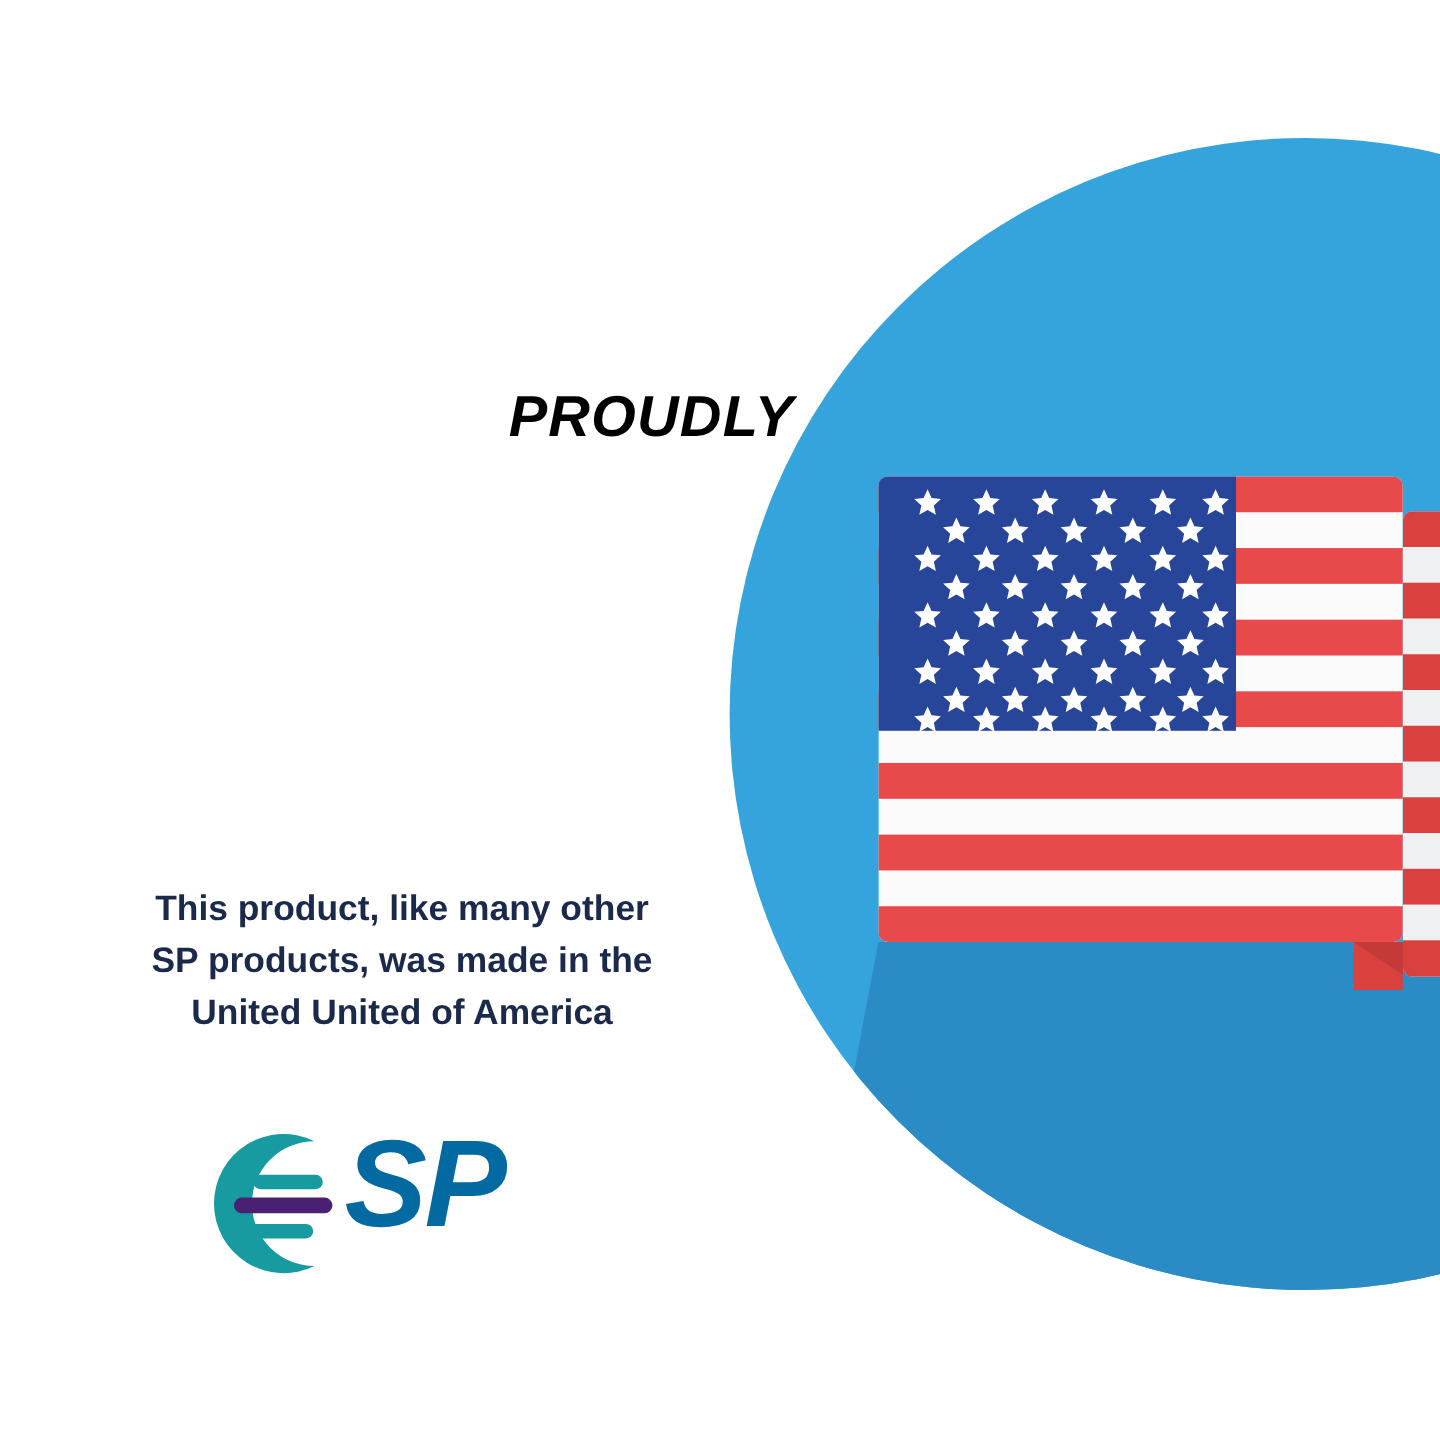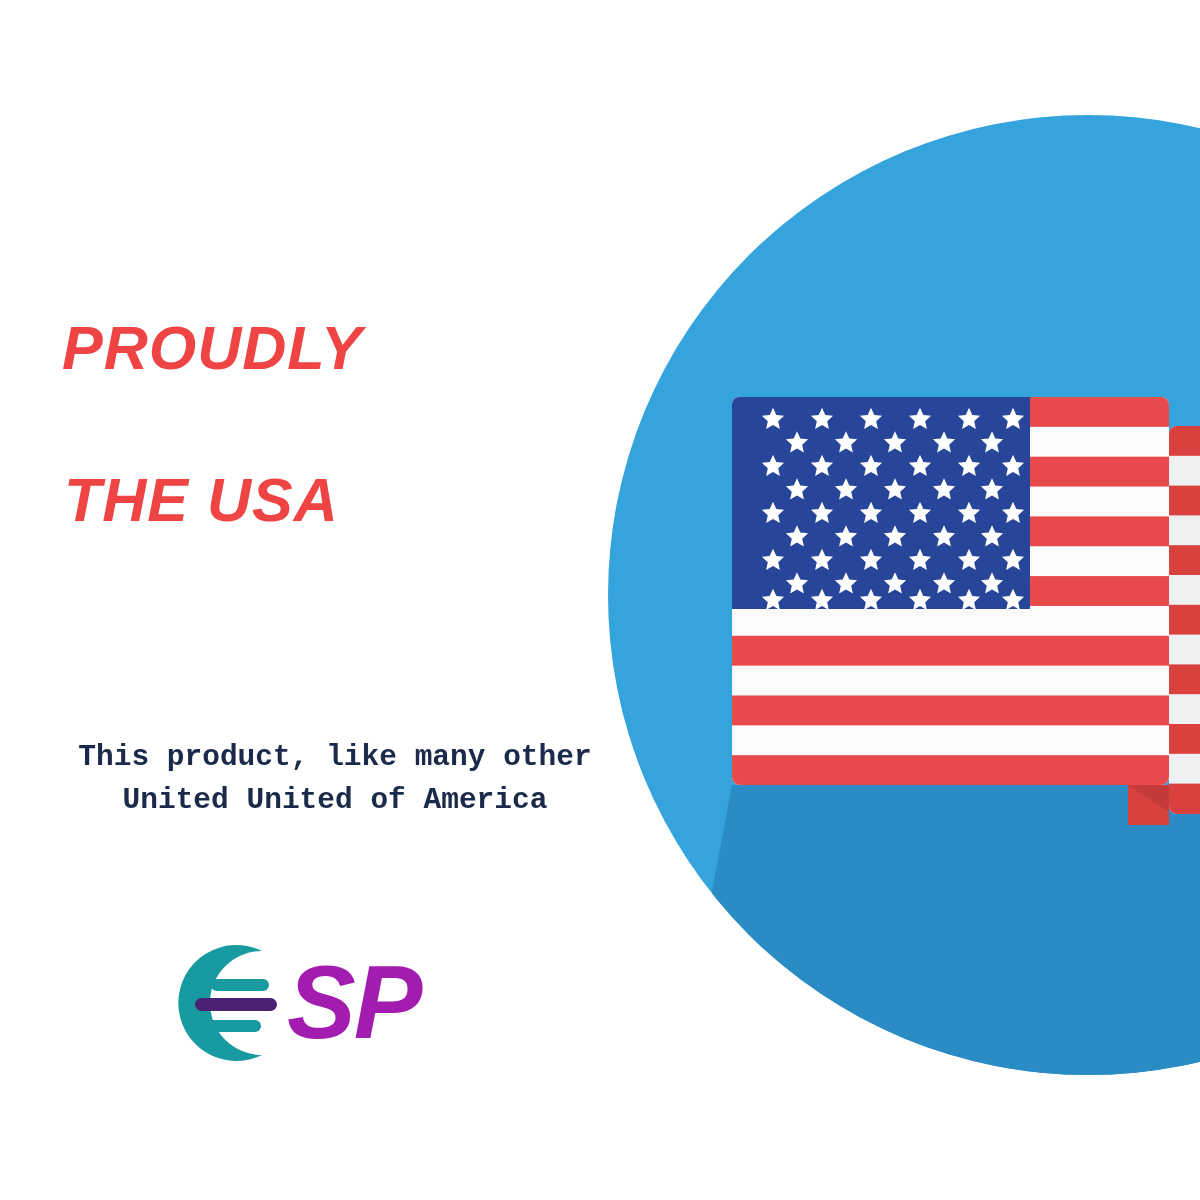--- a/index.html
+++ b/index.html
@@ -28,37 +28,37 @@
   #headline {
     position: absolute;
     left: 62px;
     top: 272px;
     width: 600px;
   }
   .headline-line {
     font-family: "Liberation Sans", sans-serif;
     font-style: italic;
     font-weight: bold;
-    font-size: 61px;
+    font-size: 48px;
     line-height: 152px;
     letter-spacing: 1px;
-    color: #ef4444;
+    color: #000000;
     white-space: nowrap;
-    text-align: left;
+    text-align: right;
   }
   .headline-line.l2 { padding-left: 2px; }
   .headline-line.l3 { padding-left: 2px; }
 
   #subtext {
     position: absolute;
     left: 60px;
     top: 736px;
     width: 550px;
     text-align: center;
-    font-family: Liberation Mono, monospace;
+    font-family: Liberation Sans, sans-serif;
     font-weight: bold;
     font-size: 29.5px;
     line-height: 43px;
     color: #1b2a4a;
   }
   #subtext div { white-space: nowrap; }
 
   
   #logo {
     position: absolute;
@@ -68,28 +68,28 @@
     height: 140px;
   }
   #logo-mark {
     position: absolute;
     left: 0; top: 0;
     width: 136px; height: 136px;
   }
   #logo-word {
     position: absolute;
     left: 122px;
-    top: 16px;
+    top: 0;
     font-family: "Liberation Sans", sans-serif;
     font-style: italic;
     font-weight: bold;
     font-size: 103px;
     line-height: 103px;
     letter-spacing: -2px;
-    color: #a21caf;
+    color: #0369a1;
   }
 </style>
 </head>
 <body>
 
 <div id="canvas">
 
   <svg id="art" viewBox="0 0 1200 1200">
     <defs>
       <clipPath id="discClip">
@@ -208,25 +208,25 @@
           <use href="#starShape" x="920" y="600"></use>
           <use href="#starShape" x="969" y="600"></use>
           <use href="#starShape" x="1013" y="600"></use>
         </g>
       </g>
     </g>
   </svg>
 
   <div id="headline">
     <div class="headline-line l1">PROUDLY</div>
-    <div class="headline-line l3">THE USA</div>
   </div>
 
   <div id="subtext">
     <div>This product, like many other</div>
+    <div>SP products, was made in the</div>
     <div>United United of America</div>
   </div>
 
   <div id="logo">
     <svg id="logo-mark" viewBox="0 0 136 136">
 
       <path d="M97,16 A58,58 0 1 0 97,120 A51,51 0 1 1 97,16 Z" fill="#189aa1"></path>
 
       <path d="M70,5 A58,58 0 1 1 70,131 A51,51 0 1 0 70,5 Z" fill="#4a2072"></path>
 

